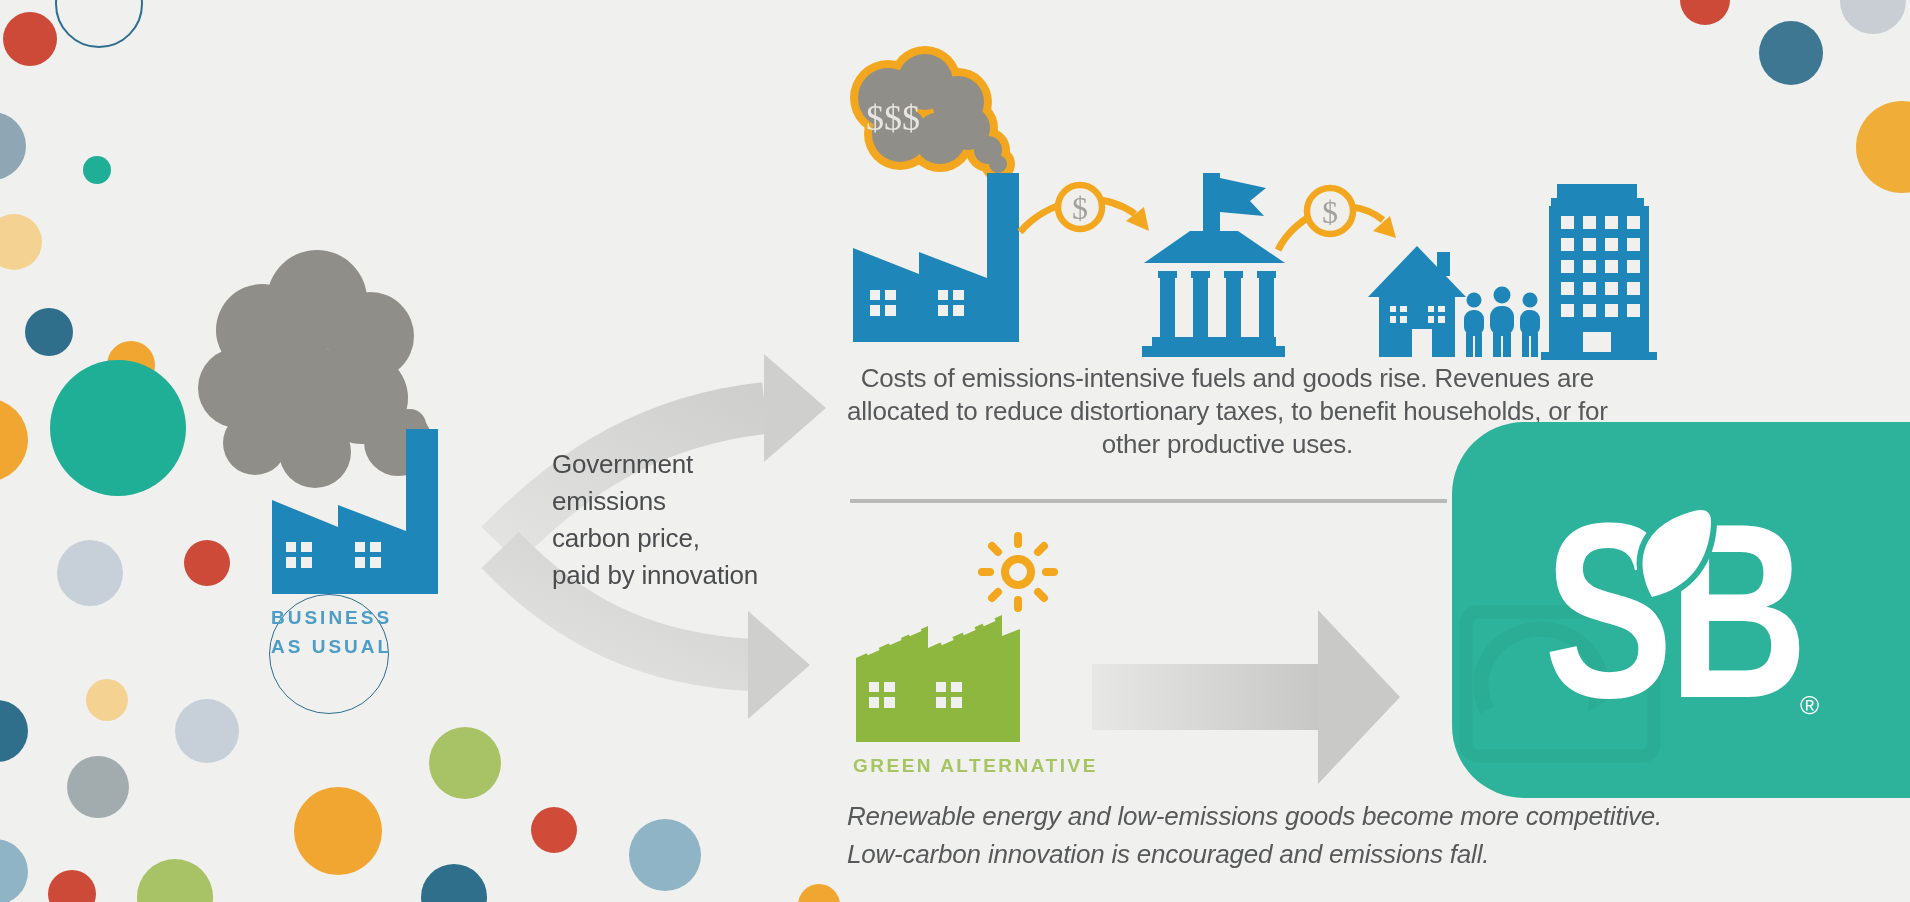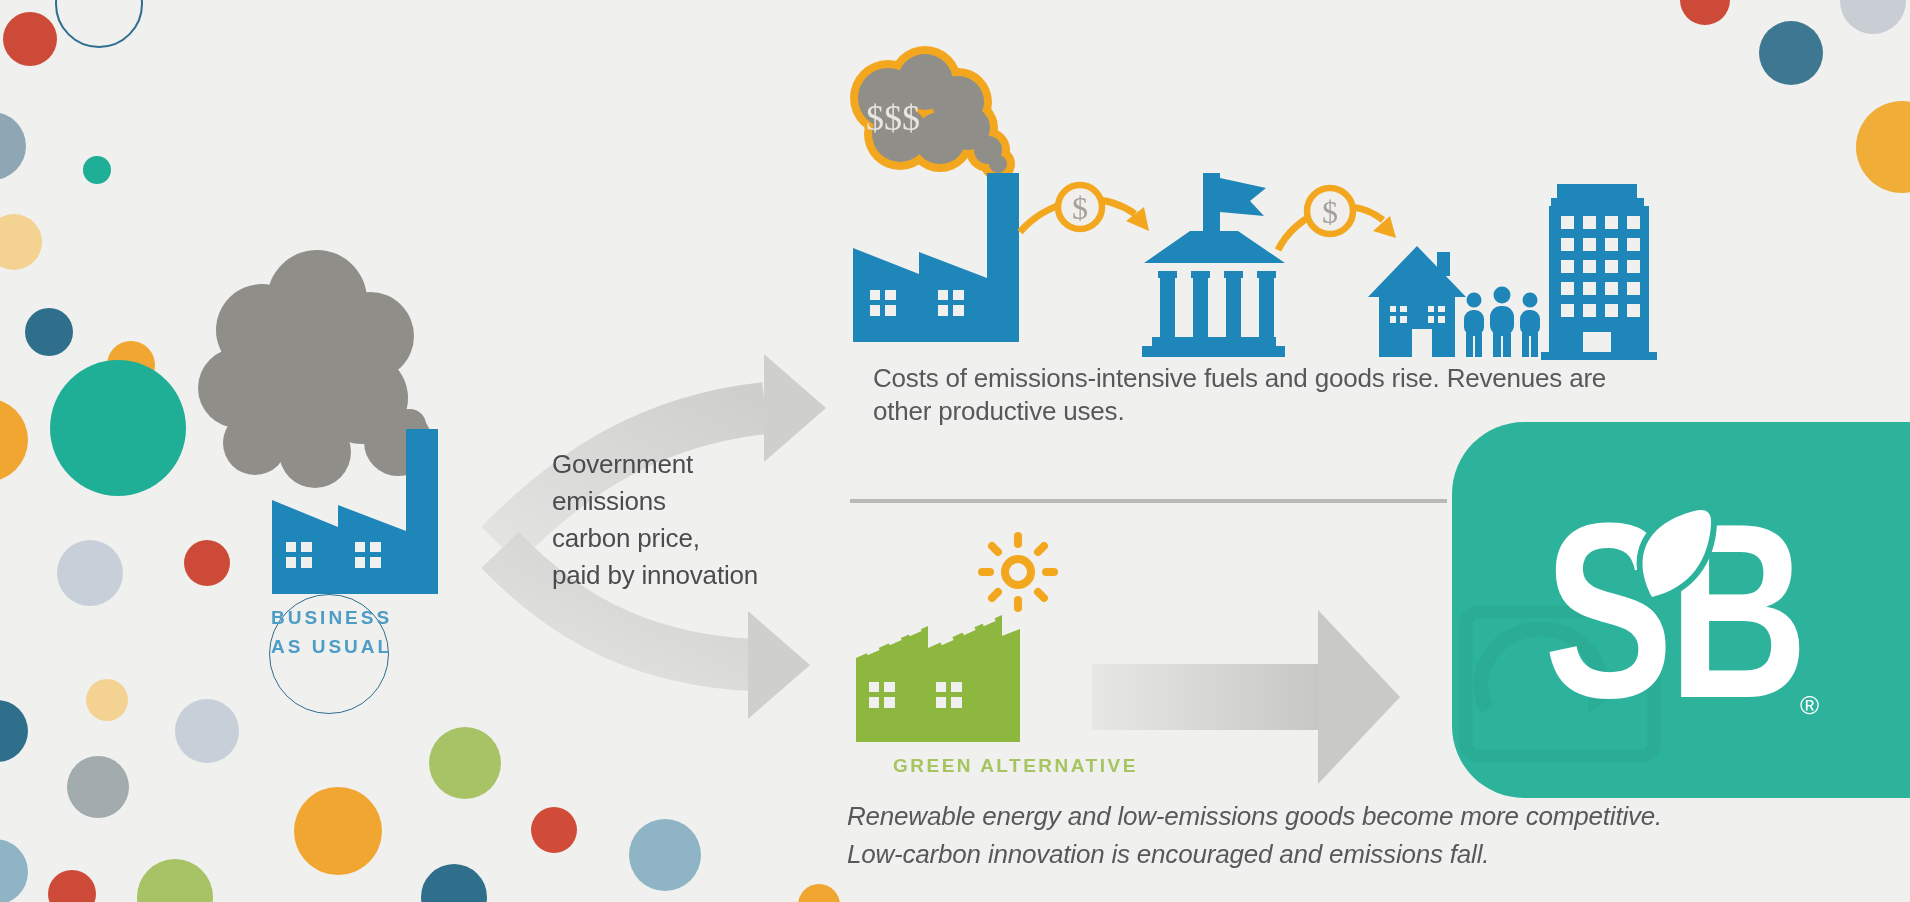--- a/index.html
+++ b/index.html
@@ -7,26 +7,26 @@
     position:relative;width:1910px;height:902px;overflow:hidden;
     background:#f0f0ee;
     font-family:"Liberation Sans",sans-serif;
   }
   .abs{position:absolute;}
   .dot{position:absolute;border-radius:50%;}
   .ring{position:absolute;border-radius:50%;background:transparent;}
   svg{display:block;}
   .txt{white-space:nowrap;}
   .desc{font-size:26px;color:#57585a;letter-spacing:-0.2px;}
-  .desc-top{left:873px;top:362px;line-height:33px;}
+  .desc-top{left:847px;top:362px;line-height:33px;text-align:center;}
   .desc-bottom{left:847px;top:797px;line-height:38px;font-style:italic;}
   .gov-note{left:552px;top:446px;font-size:26px;line-height:37px;color:#4b4c4e;letter-spacing:-0.2px;}
   .bas-label{left:271px;top:603px;width:184px;text-align:left;font-size:19px;font-weight:bold;
              letter-spacing:3px;color:#4e9dc6;line-height:29px;}
-  .ga-label{left:853px;top:755px;font-size:19px;font-weight:bold;letter-spacing:2.5px;color:#a6c45f;margin-left:40px;}
+  .ga-label{left:853px;top:755px;font-size:19px;font-weight:bold;letter-spacing:2.5px;color:#a6c45f;}
   .sb-panel{left:1452px;top:422px;width:470px;height:376px;background:#2db39b;
             border-radius:72px 0 0 72px;}
 </style>
 </head>
 <body>
 
 <div class="stage">
 
   <div id="dots-layer" class="abs" style="left:0;top:0;width:1910px;height:902px;">
       <div class="dot" style="left: 3px; top: 12px; height: 54px; width: 54px; background: rgb(205, 74, 56);"></div>
@@ -274,20 +274,21 @@
 
   <div class="abs txt gov-note">
     <div>Government</div>
     <div>emissions</div>
     <div>carbon price,</div>
     <div>paid by innovation</div>
   </div>
 
   <div class="abs txt desc desc-top">
     <div>Costs of emissions-intensive fuels and goods rise. Revenues are</div>
+    <div>allocated to reduce distortionary taxes, to benefit households, or for</div>
     <div>other productive uses.</div>
   </div>
 
   <div class="abs bas-label">
     <div>BUSINESS</div>
     <div>AS USUAL</div>
   </div>
 
   <div class="abs txt ga-label">GREEN ALTERNATIVE</div>
 

